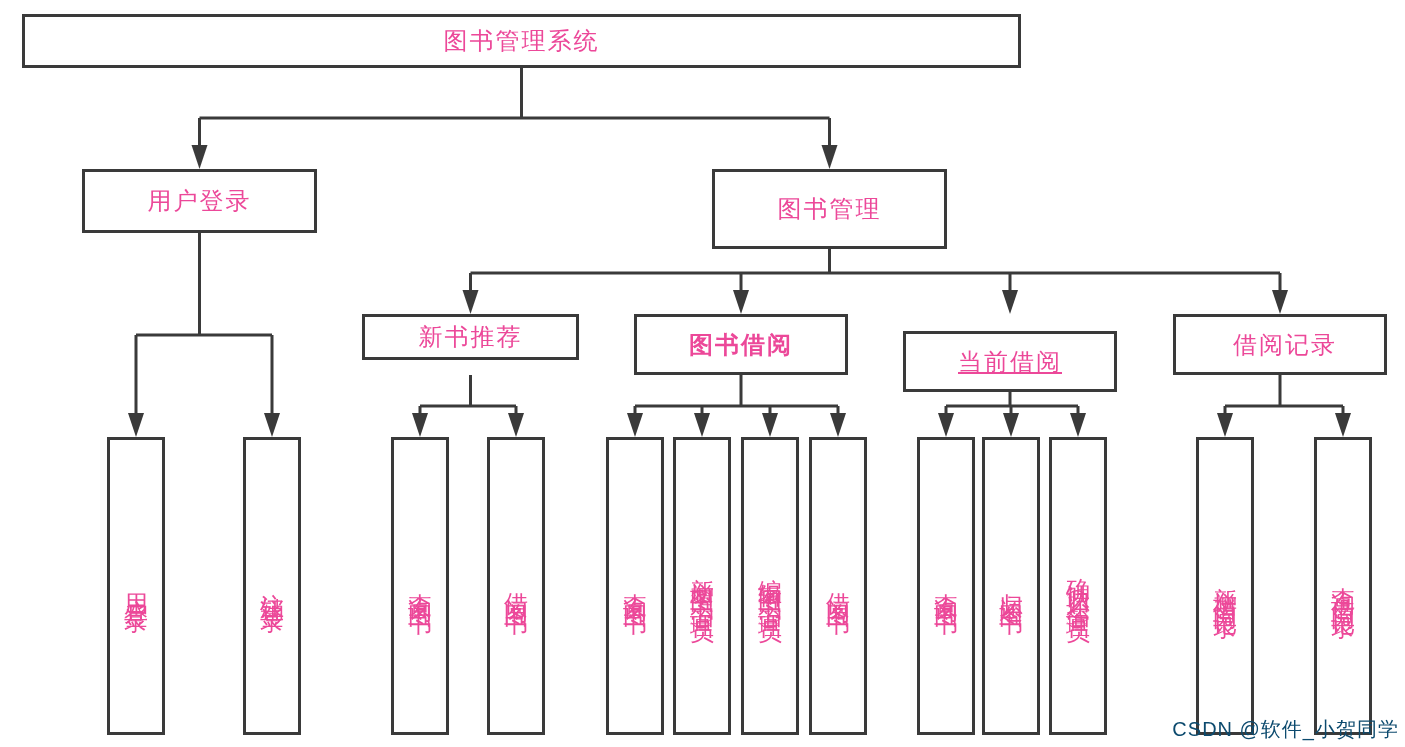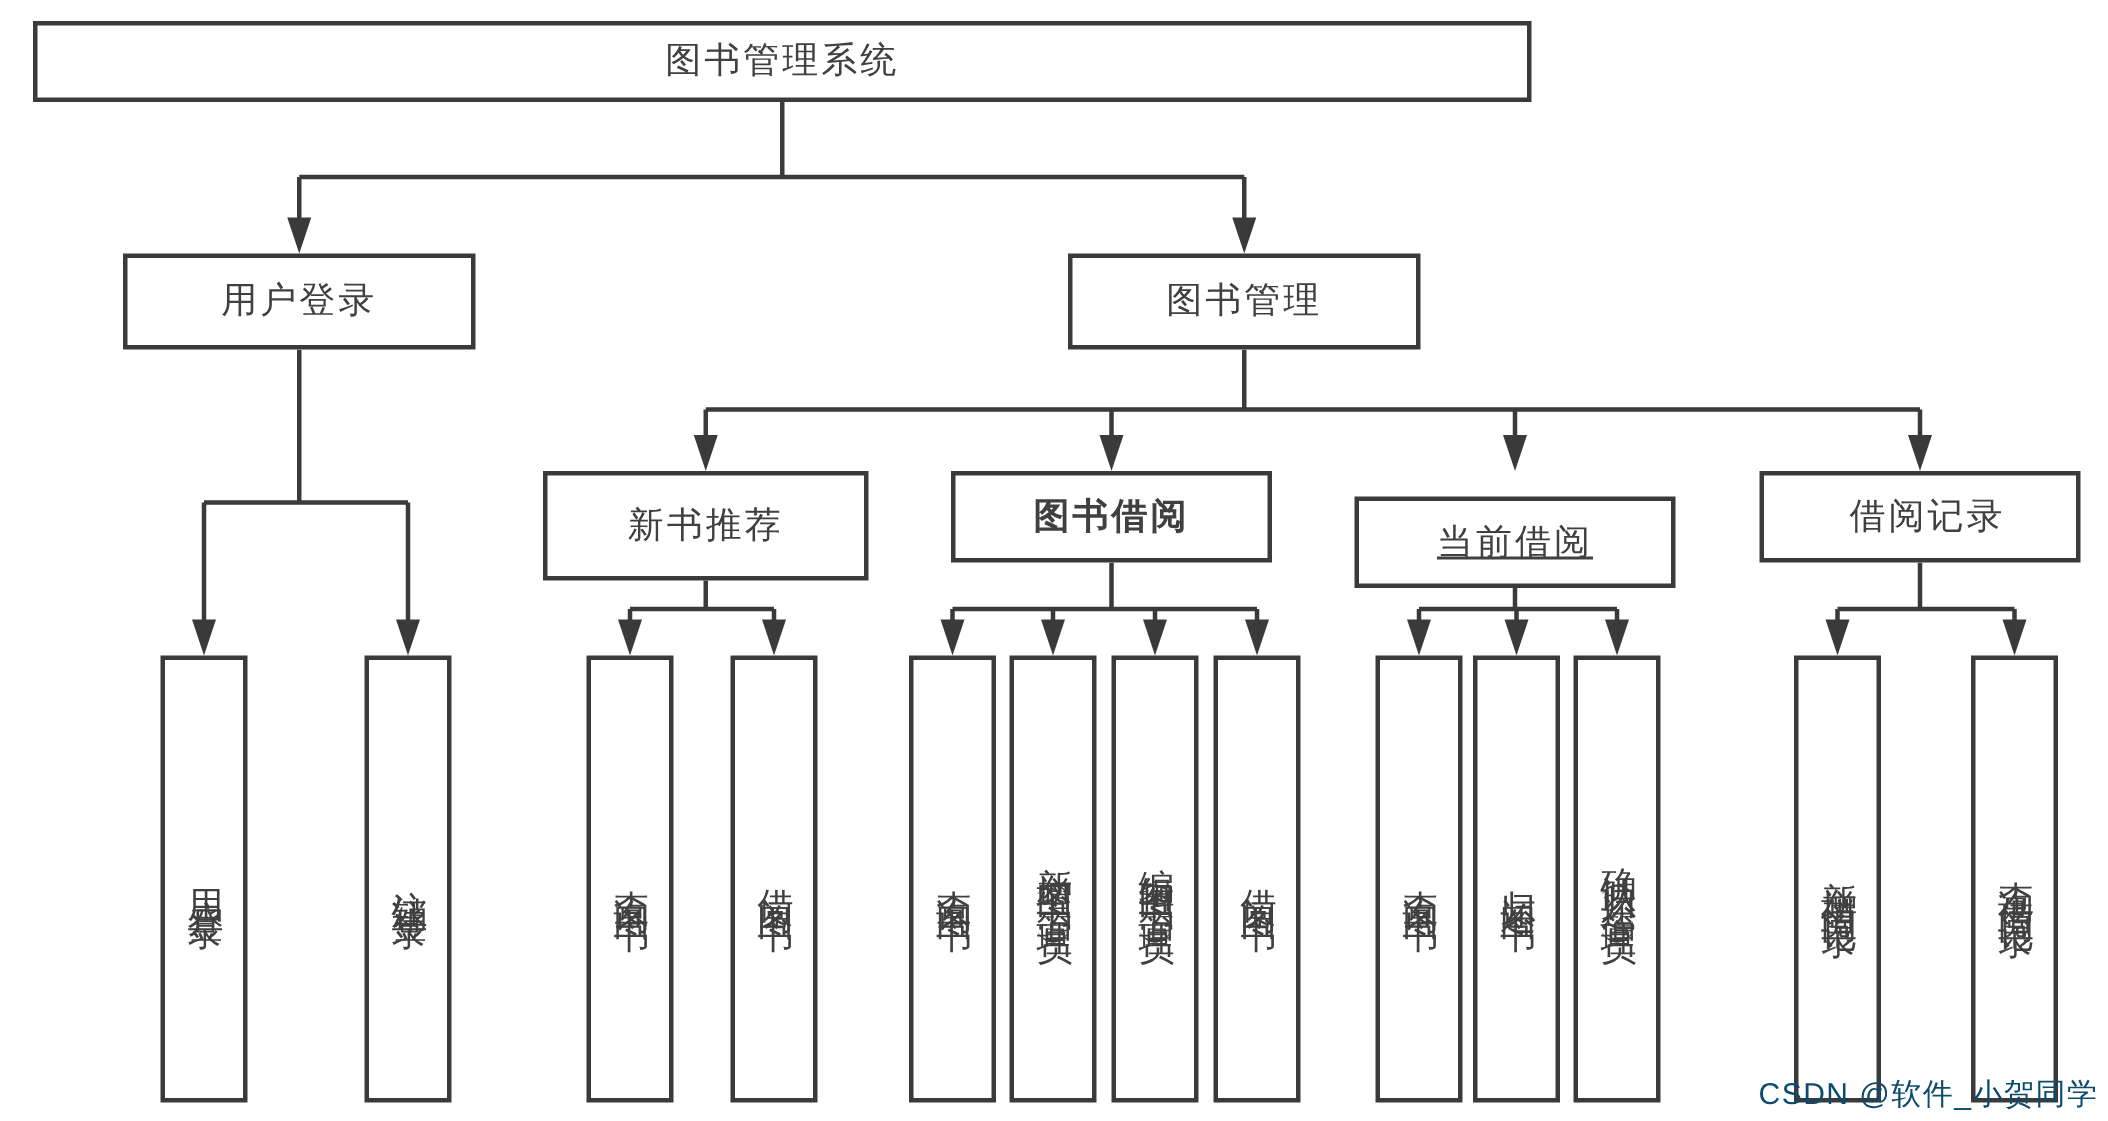--- a/index.html
+++ b/index.html
@@ -15,21 +15,21 @@
   .edge { stroke: #3a3a3a; stroke-width: 3; fill: none; }
   .arrow { fill: #3a3a3a; stroke: none; }
   .node {
     position: absolute;
     box-sizing: border-box;
     background: #ffffff;
     border: 3px solid #3a3a3a;
     display: flex;
     align-items: center;
     justify-content: center;
-    color: #404040;
+    color: #ec4899;
   }
   .hnode .label {
     font-size: 24px;
     letter-spacing: 2px;
     white-space: nowrap;
     line-height: 1;
   }
   .vnode .label {
     writing-mode: vertical-rl;
     text-orientation: mixed;
@@ -102,25 +102,25 @@
     </g>
   </svg>
 
   <div class="node hnode" style="left:22px; top:14px; width:999px; height:54px;">
     <span class="label">图书管理系统</span>
   </div>
 
   <div class="node hnode" style="left:82px; top:169px; width:235px; height:64px;">
     <span class="label">用户登录</span>
   </div>
-  <div class="node hnode" style="left:712px; top:169px; width:235px; height:64px;">
+  <div class="node hnode" style="left:712px; top:169px; width:235px; height:80px;">
     <span class="label">图书管理</span>
   </div>
 
-  <div class="node hnode" style="left:362px; top:314px; width:217px; height:73px;">
+  <div class="node hnode" style="left:362px; top:314px; width:217px; height:46px;">
     <span class="label">新书推荐</span>
   </div>
   <div class="node hnode" style="left:634px; top:314px; width:214px; height:61px;font-weight:bold;">
     <span class="label">图书借阅</span>
   </div>
   <div class="node hnode" style="left:903px; top:331px; width:214px; height:61px;text-decoration:underline;">
     <span class="label">当前借阅</span>
   </div>
   <div class="node hnode" style="left:1173px; top:314px; width:214px; height:61px;padding-left:10px;">
     <span class="label">借阅记录</span>

